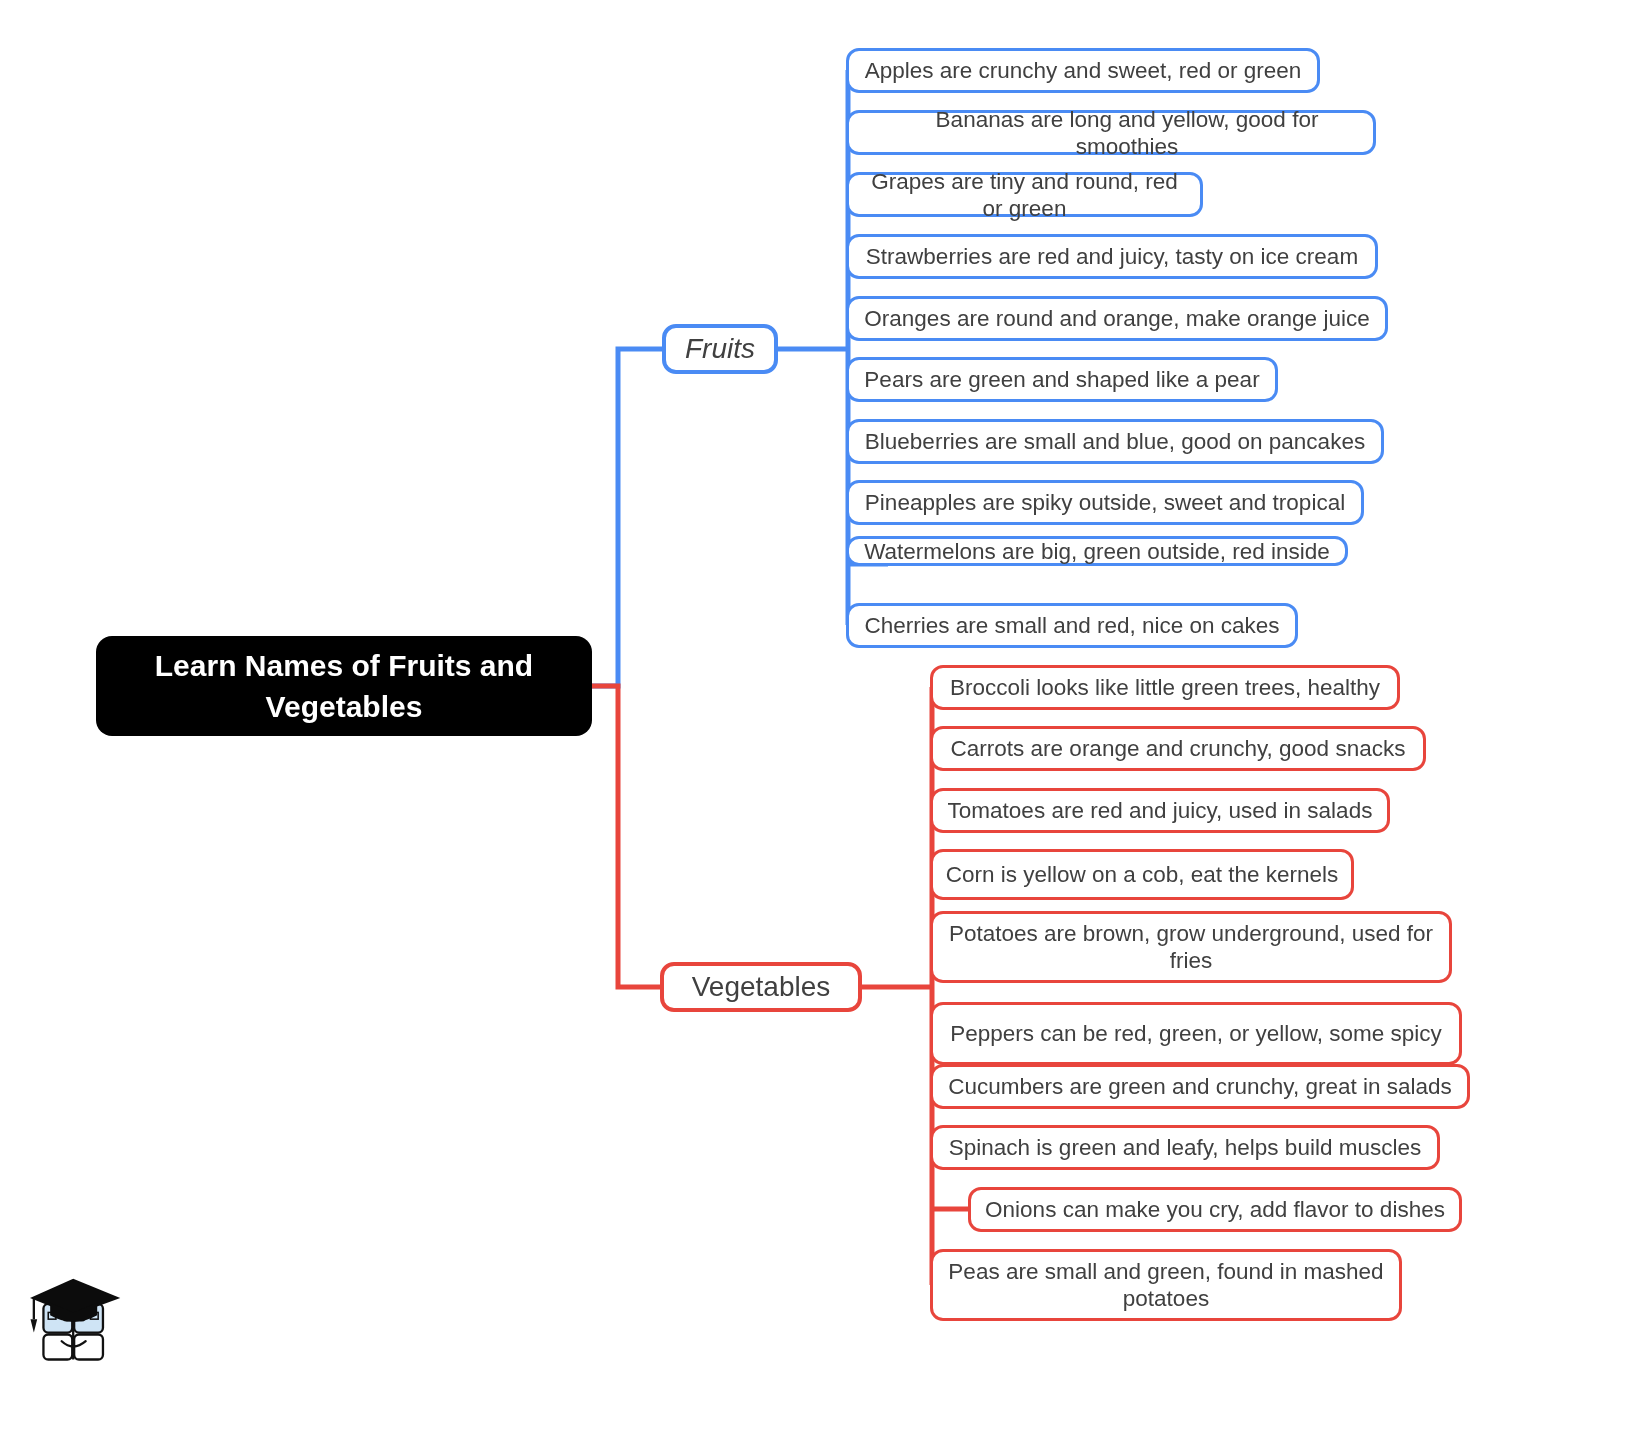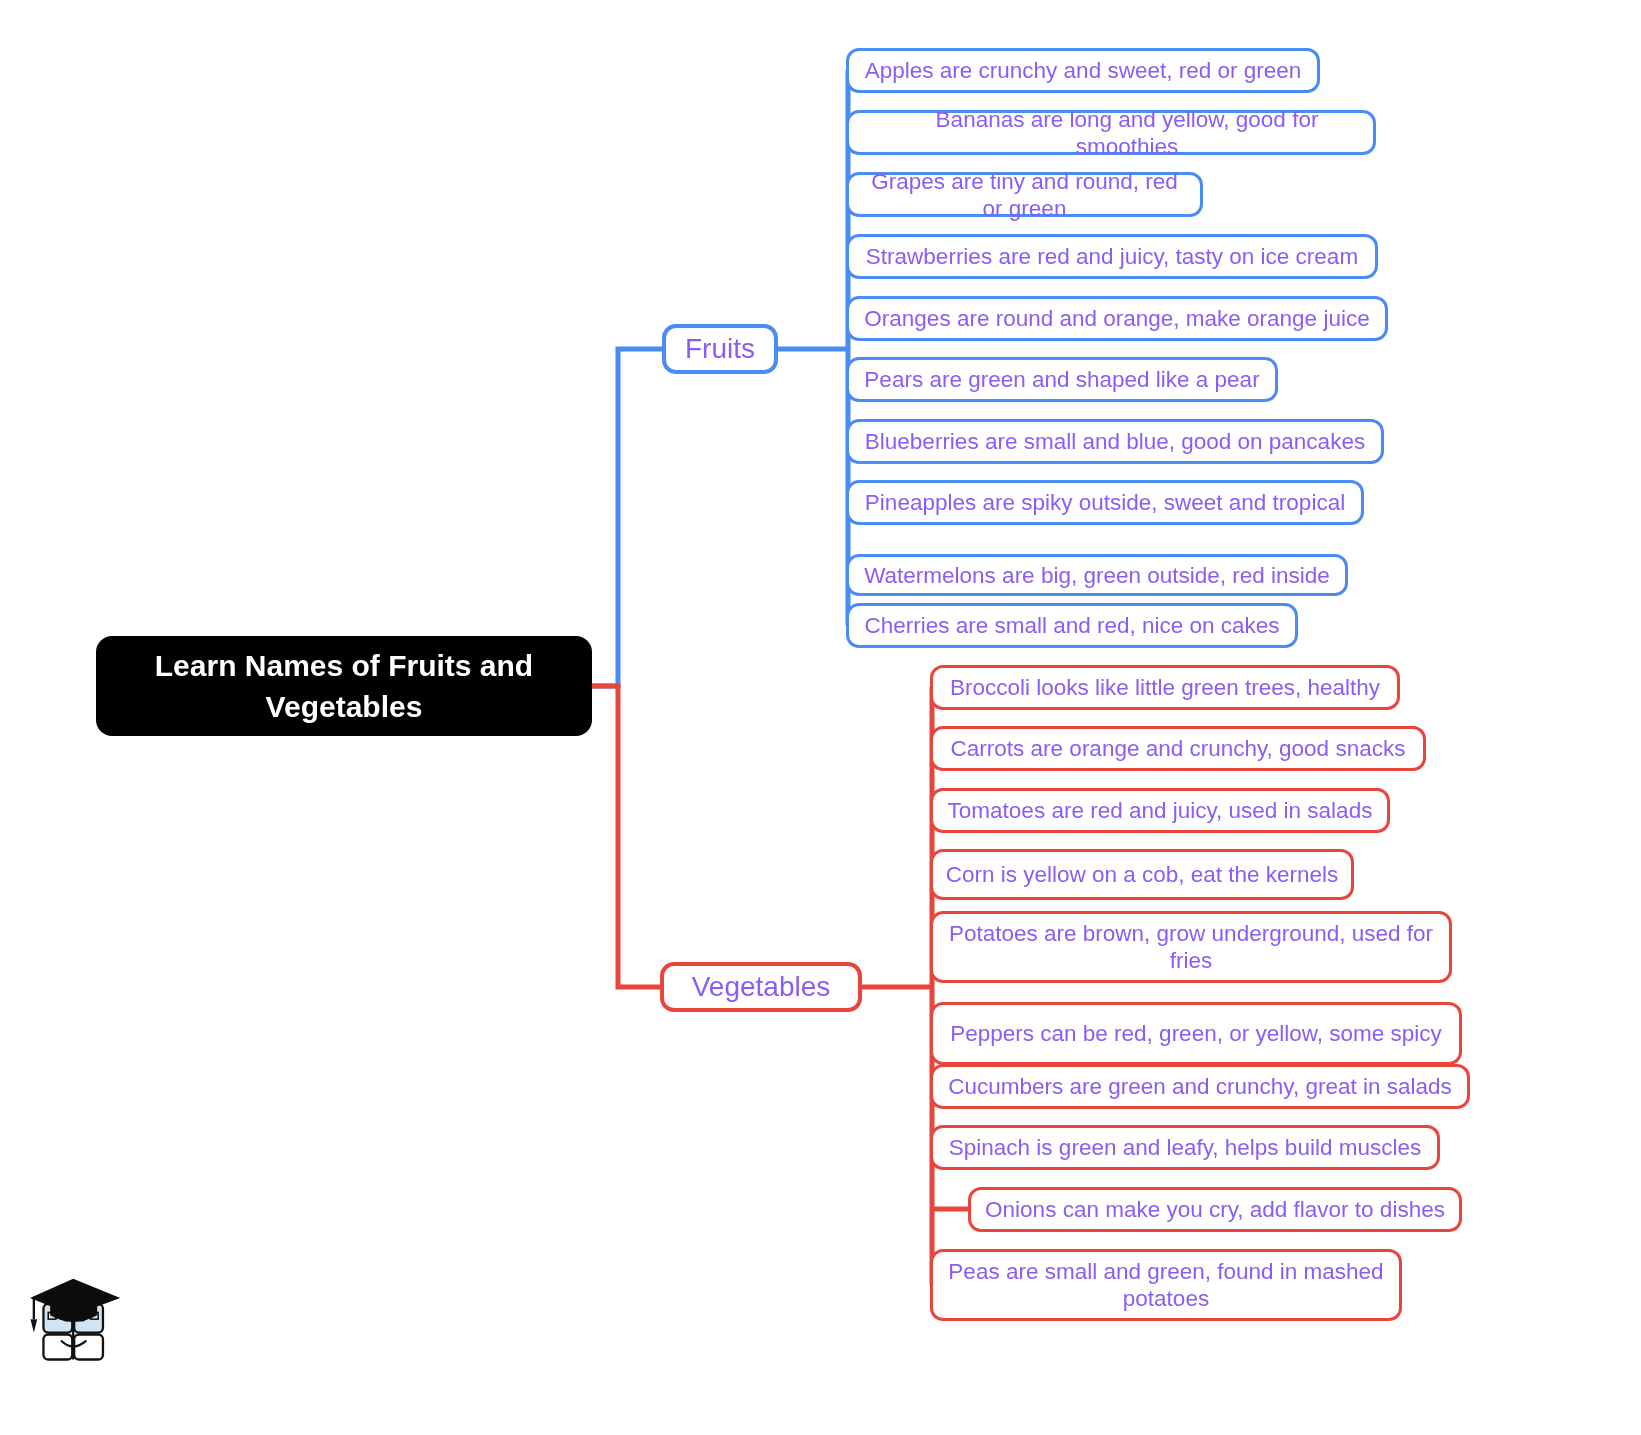--- a/index.html
+++ b/index.html
@@ -30,21 +30,21 @@
   
   .node {
     position: absolute;
     box-sizing: border-box;
     background: #ffffff;
     display: flex;
     align-items: center;
     justify-content: center;
     text-align: center;
     line-height: 1.2;
-    color: #8b5cf6;
+    color: #404040;
   }
 
   .root-node {
     background: #000000;
     color: #ffffff;
     border-radius: 16px;
     font-size: 30px;
     font-weight: bold;
     padding: 8px 14px;
     line-height: 1.38;
@@ -130,21 +130,21 @@
     <path d="M 932 1086 L 972 1086" fill="none" stroke="#e8453c" stroke-width="5"></path>
     <path d="M 932 1147 L 972 1147" fill="none" stroke="#e8453c" stroke-width="5"></path>
     <path d="M 932 1209 L 972 1209" fill="none" stroke="#e8453c" stroke-width="5"></path>
     <path d="M 932 1285 L 972 1285" fill="none" stroke="#e8453c" stroke-width="5"></path>
   </svg>
 
   <div class="node root-node" style="left:96px; top:636px; width:496px; height:100px;">
     <span>Learn Names of Fruits and Vegetables</span>
   </div>
 
-  <div class="node branch-node branch-fruits" style="left:662px; top:324px; width:116px; height:50px;">
+  <div class="node branch-node branch-fruits" style="left:662px; top:324px; width:116px; height:50px;font-style:italic;">
     <span>Fruits</span>
   </div>
 
   <div class="node leaf-node leaf-fruits" style="left:846px; top:48px; width:474px; height:45px;">
     <span>Apples are crunchy and sweet, red or green</span>
   </div>
   <div class="node leaf-node leaf-fruits" style="left:846px; top:110px; width:530px; height:45px;padding-left:44px;">
     <span>Bananas are long and yellow, good for smoothies</span>
   </div>
   <div class="node leaf-node leaf-fruits" style="left:846px; top:172px; width:357px; height:45px;">
@@ -158,21 +158,21 @@
   </div>
   <div class="node leaf-node leaf-fruits" style="left:846px; top:357px; width:432px; height:45px;">
     <span>Pears are green and shaped like a pear</span>
   </div>
   <div class="node leaf-node leaf-fruits" style="left:846px; top:419px; width:538px; height:45px;">
     <span>Blueberries are small and blue, good on pancakes</span>
   </div>
   <div class="node leaf-node leaf-fruits" style="left:846px; top:480px; width:518px; height:45px;">
     <span>Pineapples are spiky outside, sweet and tropical</span>
   </div>
-  <div class="node leaf-node leaf-fruits" style="left:846px; top:554px; width:502px; height:42px;justify-content:center;">
+  <div class="node leaf-node leaf-fruits" style="left:846px; top:536px; width:502px; height:30px;justify-content:center;">
     <span>Watermelons are big, green outside, red inside</span>
   </div>
   <div class="node leaf-node leaf-fruits" style="left:846px; top:603px; width:452px; height:45px;">
     <span>Cherries are small and red, nice on cakes</span>
   </div>
 
   <div class="node branch-node branch-vegetables" style="left:660px; top:962px; width:202px; height:50px;">
     <span>Vegetables</span>
   </div>
 

